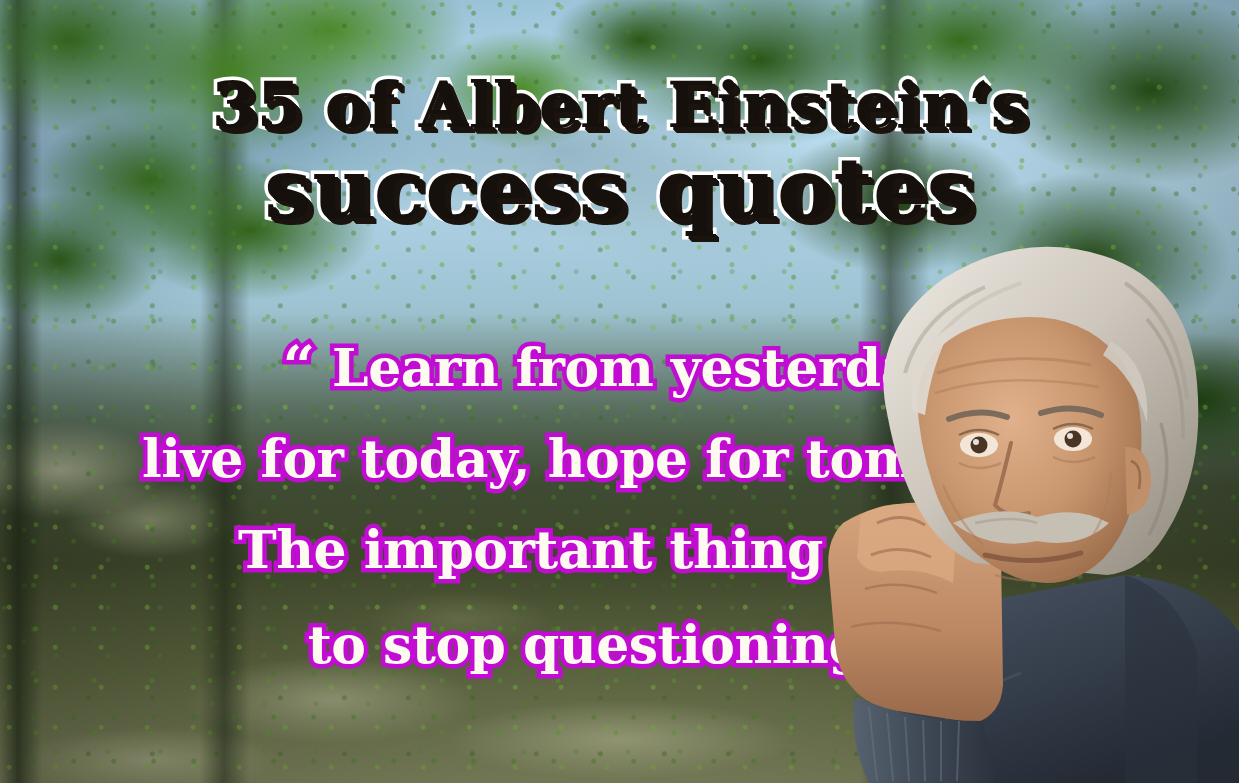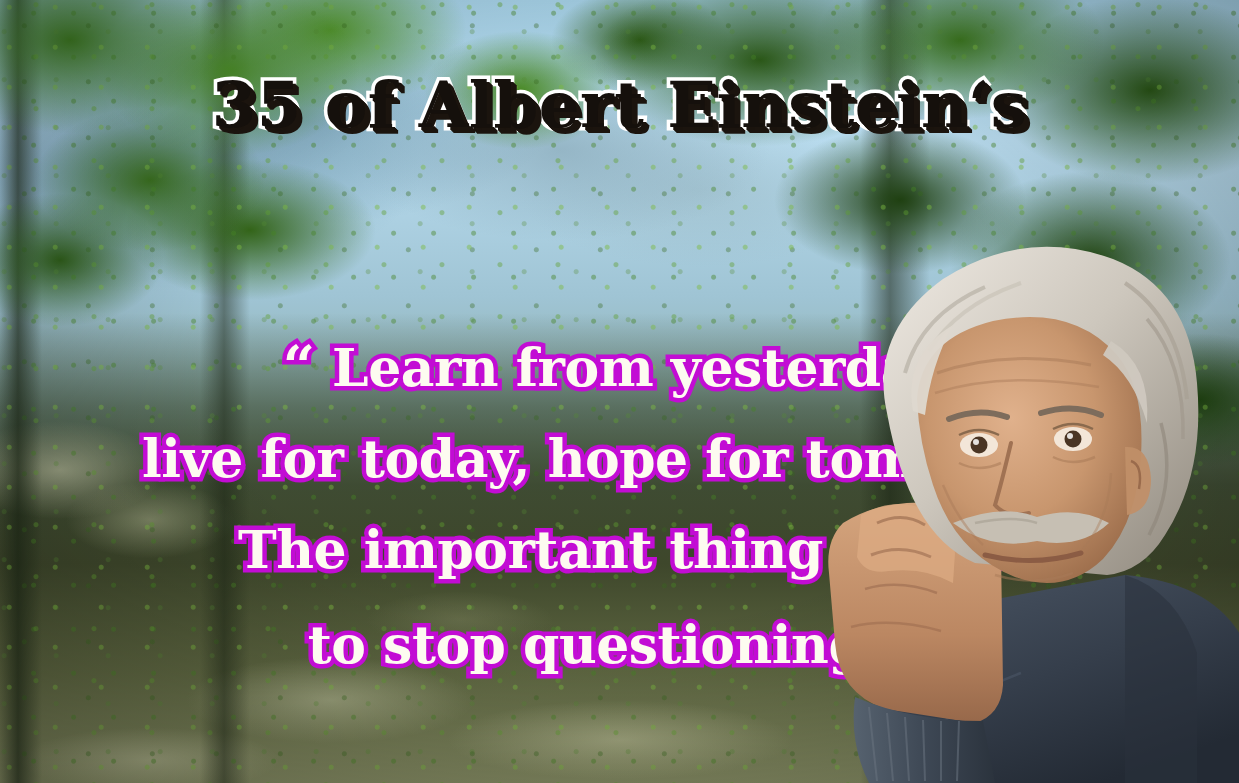--- a/index.html
+++ b/index.html
@@ -153,20 +153,21 @@
   <div class="bg-layer bg-hills"></div>
   <div class="bg-layer bg-ground"></div>
   <div class="bg-layer bg-rocks"></div>
   <div class="bg-layer bg-trunks"></div>
   <div class="bg-layer bg-canopy"></div>
   <div class="bg-layer bg-leaves"></div>
   <div class="bg-layer bg-vignette"></div>
 
   <div class="title-block">
     <div class="title-line title-1">35 of Albert Einstein‘s</div>
+    <div class="title-line title-2">success quotes</div>
   </div>
 
   <div class="quote-block">
     <div class="quote-line q-1"><span class="qmark">“</span> <span>Learn from yesterday,</span></div>
     <div class="quote-line q-2">live for today, hope for tomorrow.</div>
     <div class="quote-line q-3">The important thing is not</div>
     <div class="quote-line q-4"><span>to stop questioning.</span> <span class="qmark">”</span></div>
   </div>
 
   <div class="einstein">

